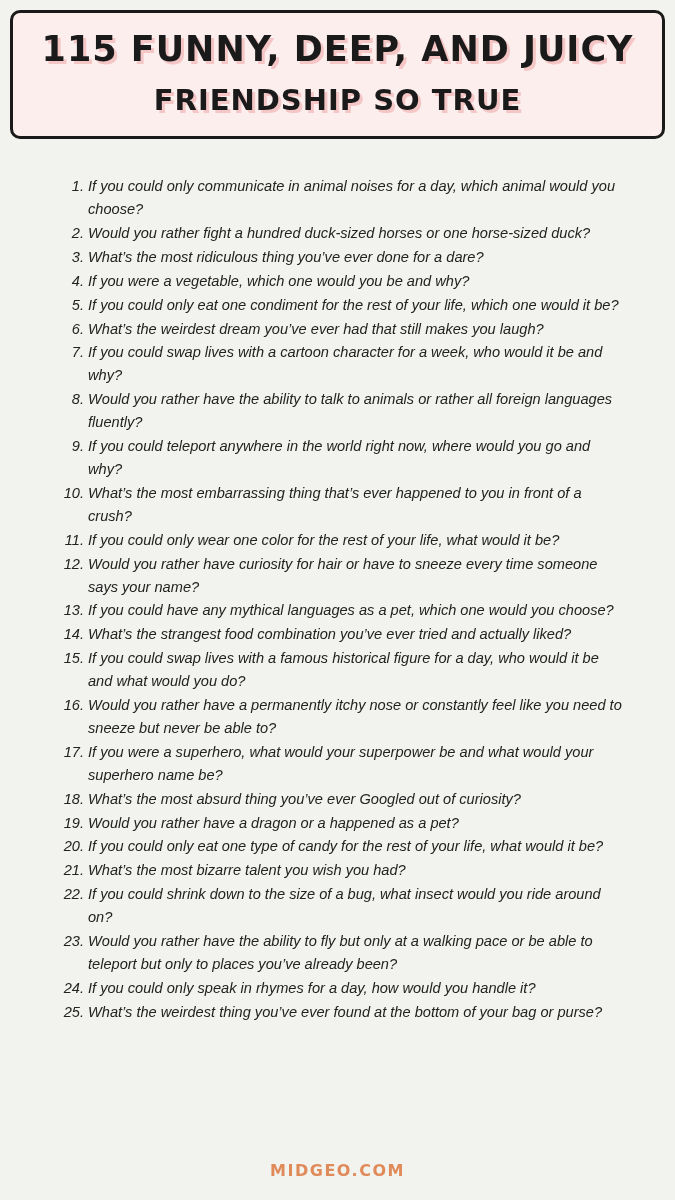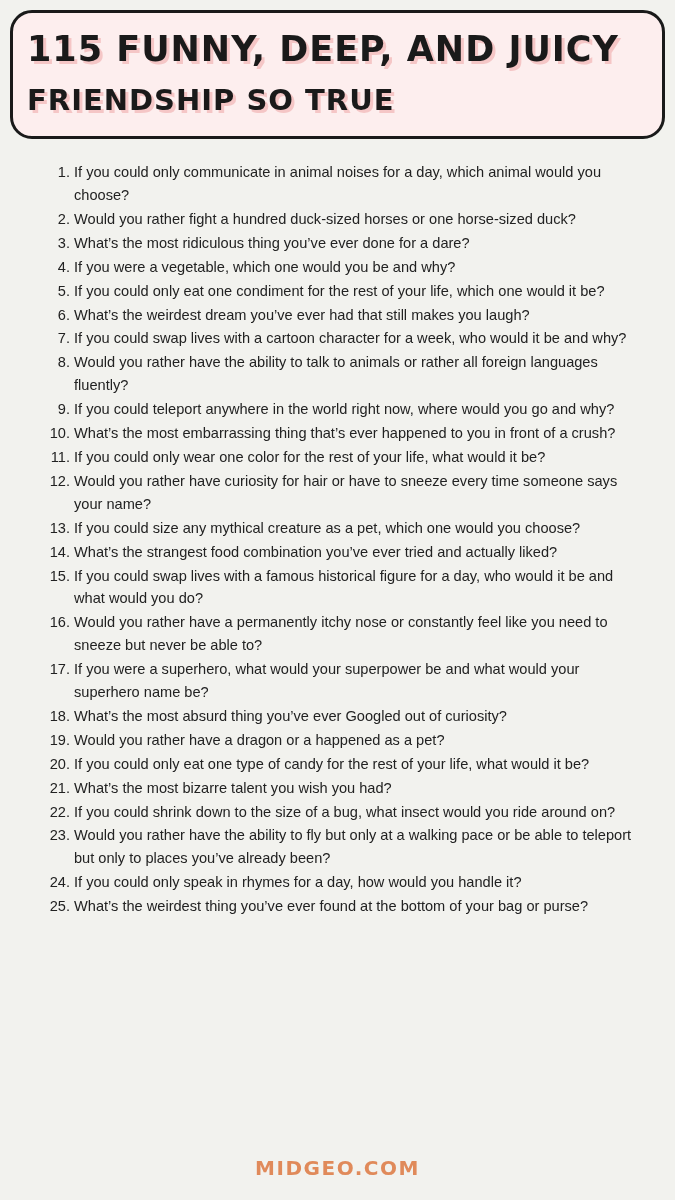--- a/index.html
+++ b/index.html
@@ -21,24 +21,24 @@
     box-sizing: border-box;
     padding: 0;
   }
 
   
   .header-card {
     position: relative;
     margin: 10px 10px 0 10px;
     background: #fdeeee;
     border: 3px solid #1a1a1a;
-    border-radius: 22px;
+    border-radius: 10px;
     padding: 18px 14px 20px 14px;
     box-sizing: border-box;
-    text-align: left;
+    text-align: center;
   }
   .title-line {
     font-family: "DejaVu Sans", sans-serif;
     font-weight: bold;
     letter-spacing: 1px;
     line-height: 1.08;
     color: #1a1a1a;
     text-transform: uppercase;
   }
   .title-line-1 {
@@ -54,24 +54,25 @@
     display: block;
     margin-top: 15px;
   }
 
   
   .list-wrap {
     padding: 18px 34px 0 44px;
     box-sizing: border-box;
   }
   ol.questions {
-    margin: 4px;
+    margin: 18px;
     padding: 0 0 0 22px;
     list-style-position: outside;
     counter-reset: q;
+    font-style: italic;
   }
   ol.questions li {
     list-style: none;
     position: relative;
     font-size: 14.6px;
     line-height: 1.57;
     color: #222222;
     margin-bottom: 1px;
     padding-left: 4px;
   }
@@ -90,21 +91,21 @@
   .footer {
     position: absolute;
     left: 0;
     right: 0;
     bottom: 30px;
     text-align: center;
   }
   .footer-brand {
     font-family: "DejaVu Sans", sans-serif;
     font-weight: bold;
-    font-size: 20px;
+    font-size: 16px;
     letter-spacing: 1.5px;
     color: #e08a5a;
   }
 </style>
 </head>
 <body>
 
 <div class="page">
 
   <div class="header-card">
@@ -121,21 +122,21 @@
       <li>What’s the most ridiculous thing you’ve ever done for a dare?</li>
       <li>If you were a vegetable, which one would you be and why?</li>
       <li>If you could only eat one condiment for the rest of your life, which one would it be?</li>
       <li>What’s the weirdest dream you’ve ever had that still makes you laugh?</li>
       <li>If you could swap lives with a cartoon character for a week, who would it be and why?</li>
       <li>Would you rather have the ability to talk to animals or rather all foreign languages fluently?</li>
       <li>If you could teleport anywhere in the world right now, where would you go and why?</li>
       <li>What’s the most embarrassing thing that’s ever happened to you in front of a crush?</li>
       <li>If you could only wear one color for the rest of your life, what would it be?</li>
       <li>Would you rather have curiosity for hair or have to sneeze every time someone says your name?</li>
-      <li>If you could size any mythical creature as a pet, which one would you choose?</li>
+      <li>If you could have any mythical languages as a pet, which one would you choose?</li>
       <li>What’s the strangest food combination you’ve ever tried and actually liked?</li>
       <li>If you could swap lives with a famous historical figure for a day, who would it be and what would you do?</li>
       <li>Would you rather have a permanently itchy nose or constantly feel like you need to sneeze but never be able to?</li>
       <li>If you were a superhero, what would your superpower be and what would your superhero name be?</li>
       <li>What’s the most absurd thing you’ve ever Googled out of curiosity?</li>
       <li>Would you rather have a dragon or a happened as a pet?</li>
       <li>If you could only eat one type of candy for the rest of your life, what would it be?</li>
       <li>What’s the most bizarre talent you wish you had?</li>
       <li>If you could shrink down to the size of a bug, what insect would you ride around on?</li>
       <li>Would you rather have the ability to fly but only at a walking pace or be able to teleport but only to places you’ve already been?</li>

